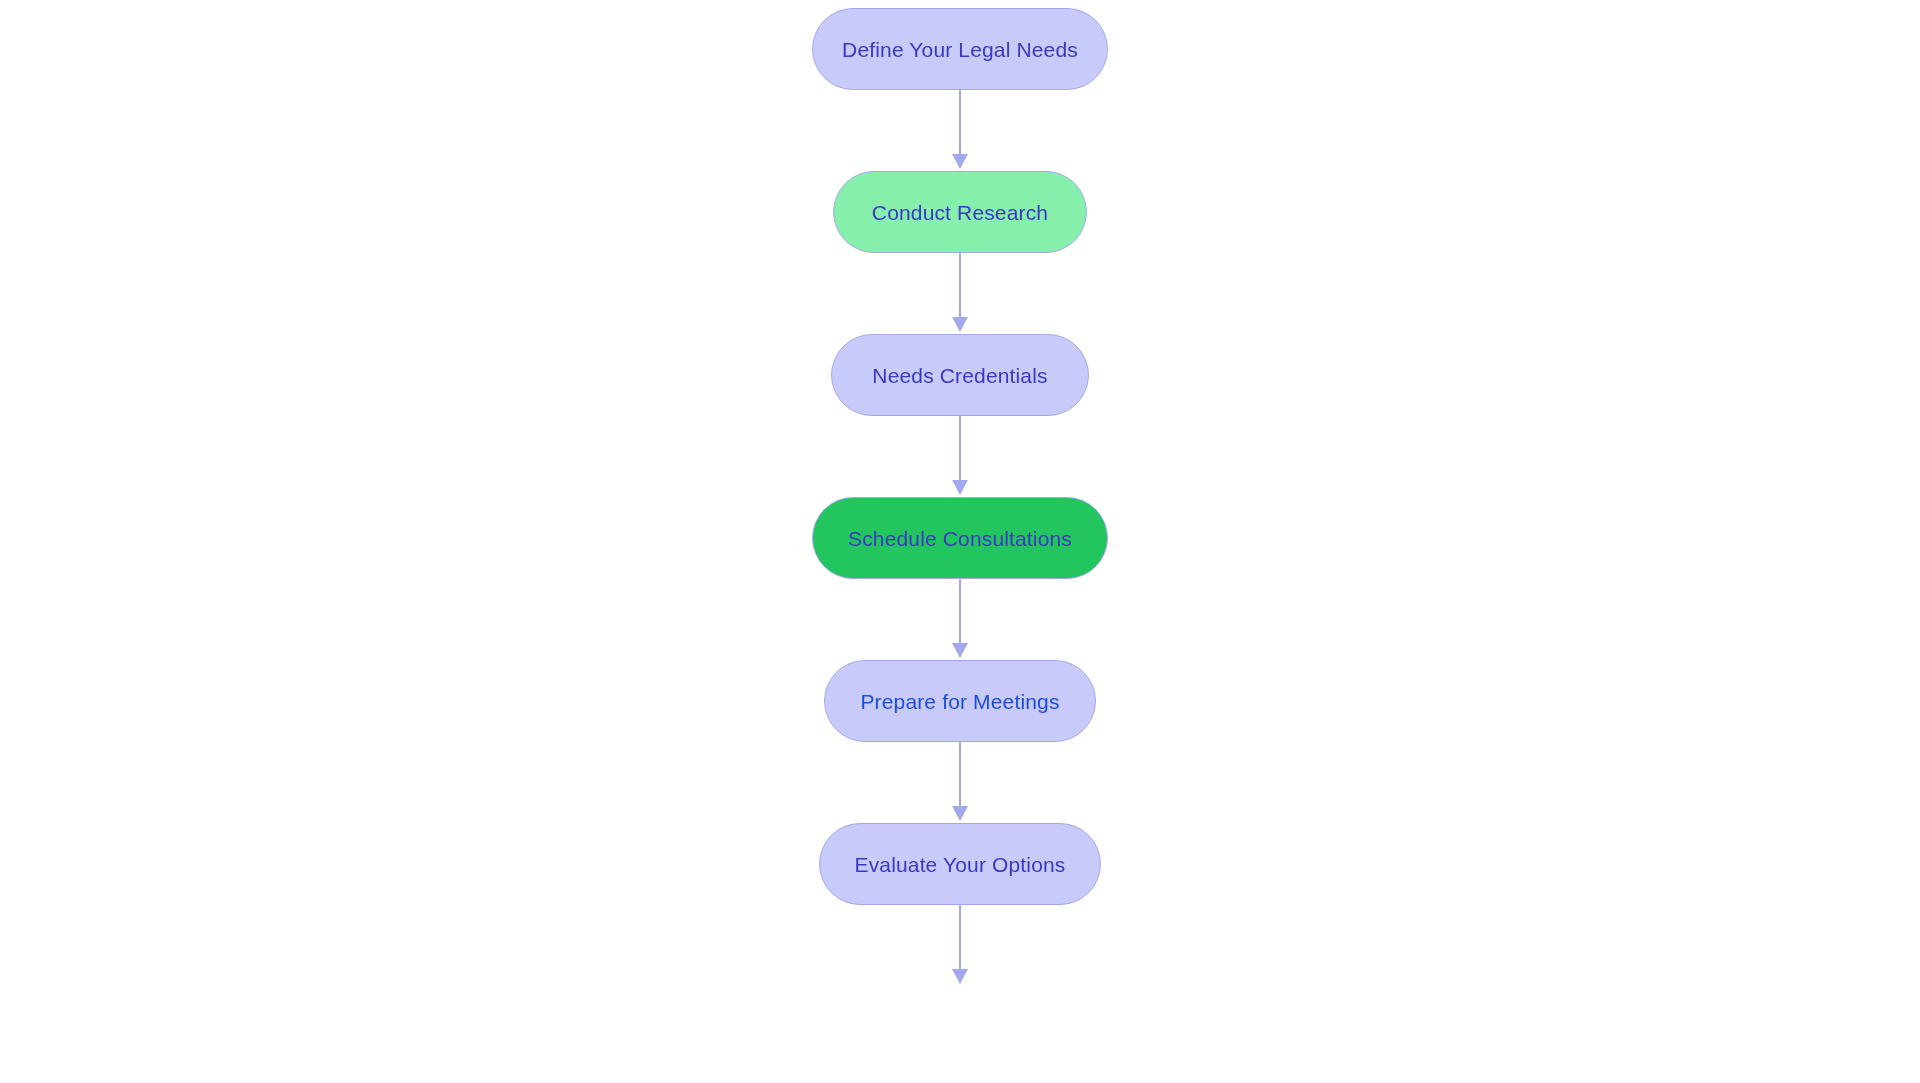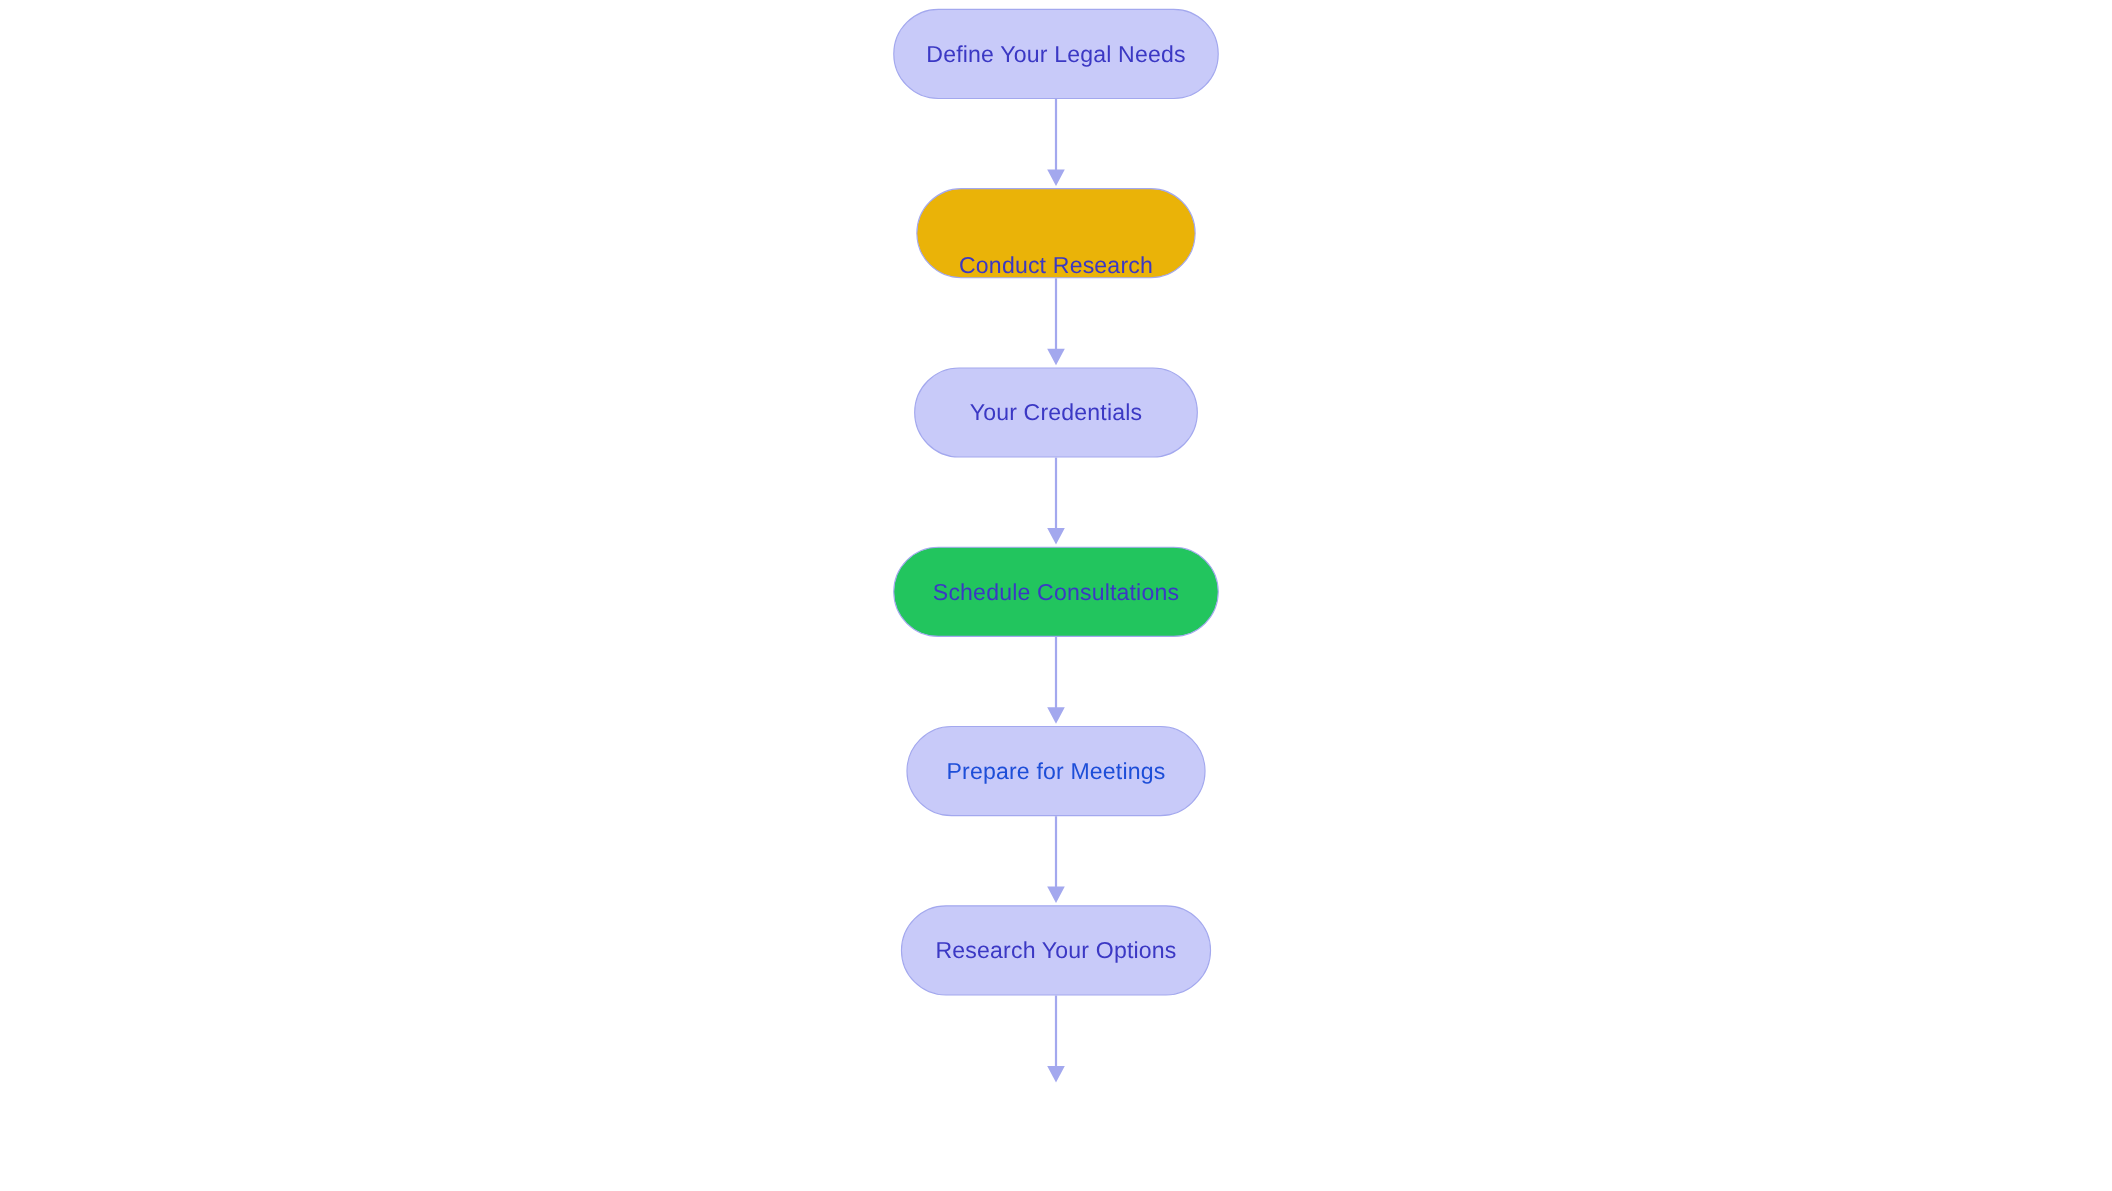--- a/index.html
+++ b/index.html
@@ -89,31 +89,31 @@
 
     <div class="node" style="width: 296px; background: rgb(200, 202, 249); border-color: rgb(163, 168, 238);">
       <span class="node-label" style="color: rgb(59, 56, 196);">Define Your Legal Needs</span>
     </div>
 
     <div class="connector">
       <div class="stem" style="background: rgb(163, 168, 238);"></div>
       <div class="head" style="border-top-color: rgb(163, 168, 238);"></div>
     </div>
 
-    <div class="node" style="width: 254px; background: #eab308; border-color: rgb(163, 168, 238); align-items: flex-end;">
+    <div class="node" style="width: 254px; background: #86efac; border-color: rgb(163, 168, 238);">
       <span class="node-label" style="color: rgb(59, 56, 196);">Conduct Research</span>
     </div>
 
     <div class="connector">
       <div class="stem" style="background: rgb(163, 168, 238);"></div>
       <div class="head" style="border-top-color: rgb(163, 168, 238);"></div>
     </div>
 
     <div class="node" style="width: 258px; background: rgb(200, 202, 249); border-color: rgb(163, 168, 238);">
-      <span class="node-label" style="color: rgb(59, 56, 196);">Your Credentials</span>
+      <span class="node-label" style="color: rgb(59, 56, 196);">Needs Credentials</span>
     </div>
 
     <div class="connector">
       <div class="stem" style="background: rgb(163, 168, 238);"></div>
       <div class="head" style="border-top-color: rgb(163, 168, 238);"></div>
     </div>
 
     <div class="node" style="width: 296px; background: #22c55e; border-color: rgb(163, 168, 238);">
       <span class="node-label" style="color: rgb(59, 56, 196);">Schedule Consultations</span>
     </div>
@@ -126,21 +126,21 @@
     <div class="node" style="width: 272px; background: rgb(200, 202, 249); border-color: rgb(163, 168, 238);">
       <span class="node-label" style="color: #1d4ed8;">Prepare for Meetings</span>
     </div>
 
     <div class="connector">
       <div class="stem" style="background: rgb(163, 168, 238);"></div>
       <div class="head" style="border-top-color: rgb(163, 168, 238);"></div>
     </div>
 
     <div class="node" style="width: 282px; background: rgb(200, 202, 249); border-color: rgb(163, 168, 238);">
-      <span class="node-label" style="color: rgb(59, 56, 196);">Research Your Options</span>
+      <span class="node-label" style="color: rgb(59, 56, 196);">Evaluate Your Options</span>
     </div>
 
     <div class="connector">
       <div class="stem" style="background: rgb(163, 168, 238);"></div>
       <div class="head" style="border-top-color: rgb(163, 168, 238);"></div>
     </div>
 
 
   </div>
 </div>

